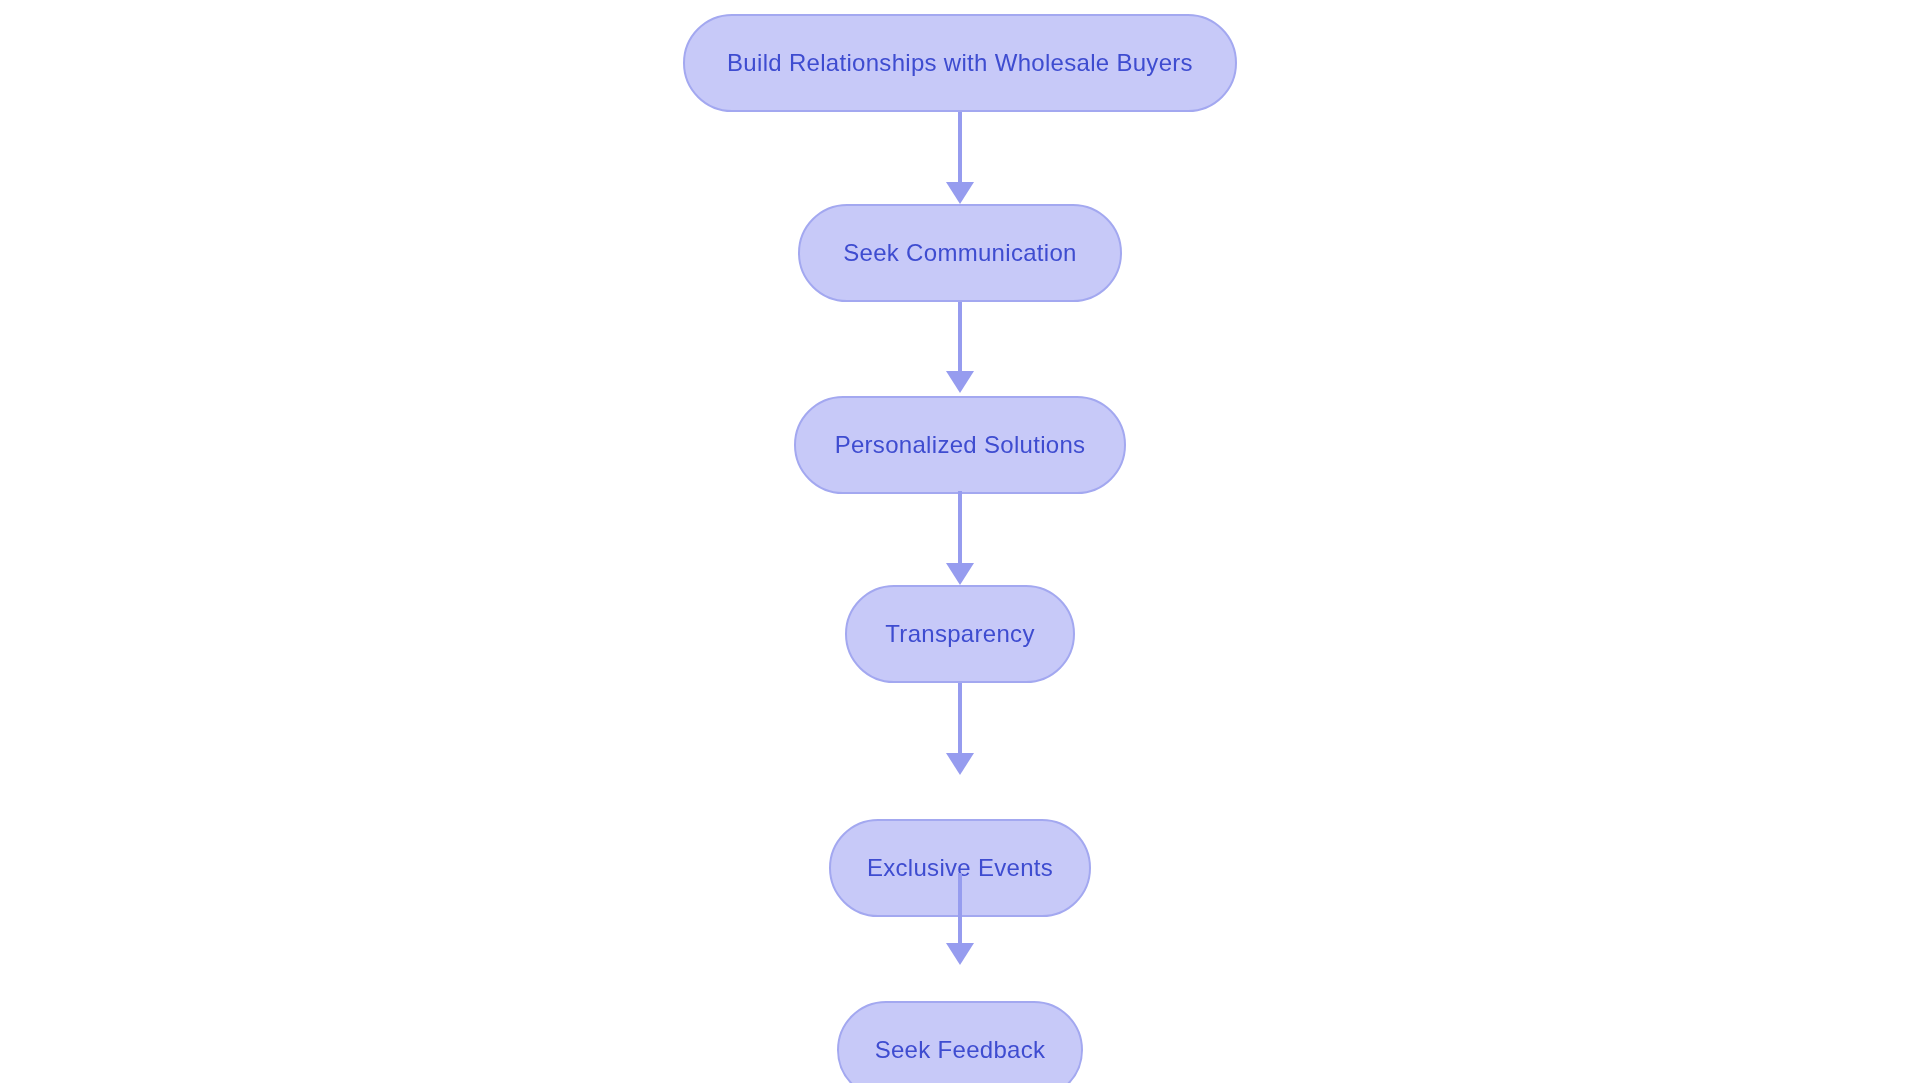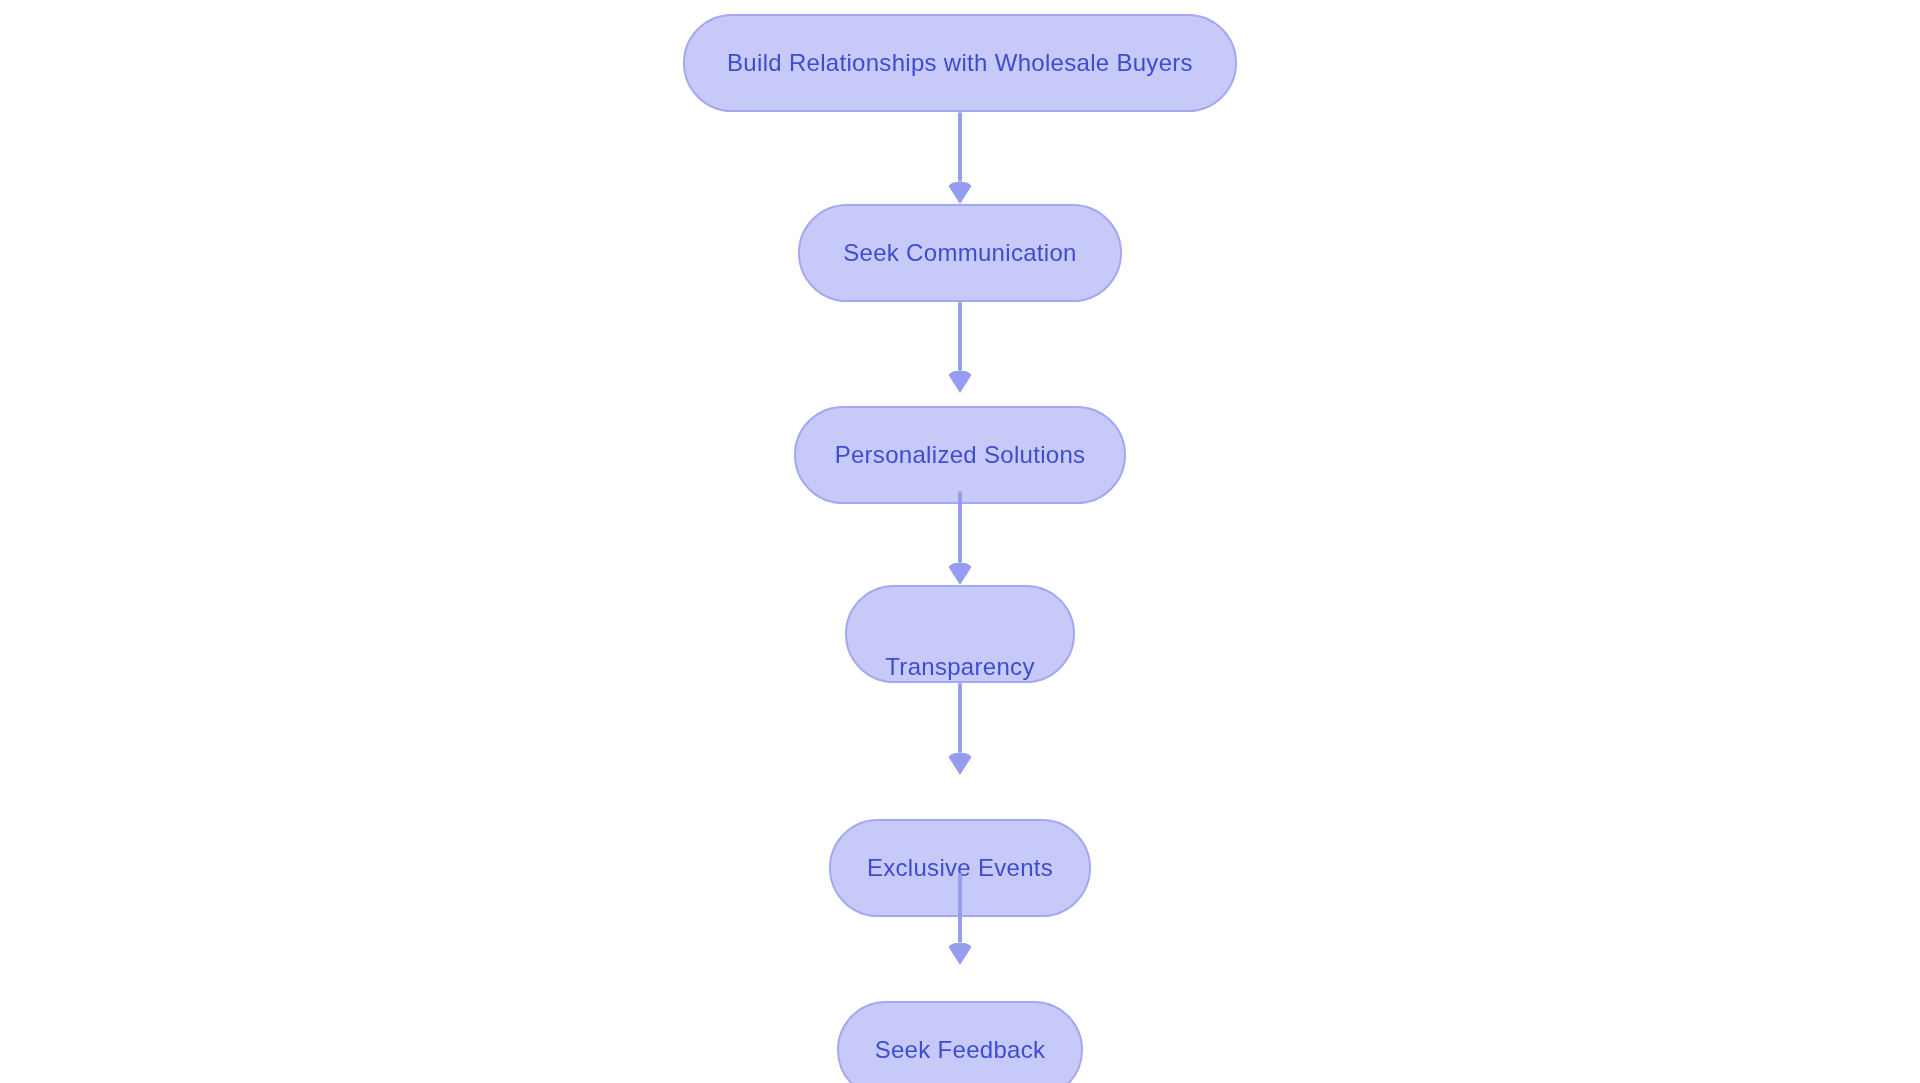--- a/index.html
+++ b/index.html
@@ -2,21 +2,21 @@
 <html style="--node-fill: #c7c9f8; --node-border: #a3a8f0; --node-text: #3e4cd0; --arrow: #969cef; --background: #ffffff;"><head>
 <meta charset="utf-8">
 <style>
   :root {
     --node-fill: #c7c9f8;
     --node-border: #a3a8f0;
     --node-text: #3e4cd0;
     --arrow: #969cef;
     --background: #ffffff;
   }
-  * { margin: 0; padding: 0; box-sizing: border-box; border-radius: 30px; }
+  * { margin: 0; padding: 0; box-sizing: border-box; }
   html, body {
     background: var(--background);
     font-family: "Liberation Sans", "DejaVu Sans", sans-serif;
   }
   .stage {
     position: relative;
     width: 1920px;
     height: 1083px;
     background: var(--background);
     overflow: hidden;
@@ -35,22 +35,22 @@
   }
   .node-label {
     color: var(--node-text);
     font-size: 24px;
     letter-spacing: 0.3px;
     white-space: nowrap;
     text-align: center;
   }
   .n1 { top: 14px;  width: 554px; }
   .n2 { top: 204px; width: 324px; }
-  .n3 { top: 406px; width: 332px; }
-  .n4 { top: 585px; width: 230px; align-items: flex-end; }
+  .n3 { top: 396px; width: 332px; }
+  .n4 { top: 585px; width: 230px; }
   .n5 { top: 775px; width: 262px; margin-top: 44px; }
   .n6 { top: 965px; width: 246px; margin-top: 36px; }
 
   .arrow {
     position: absolute;
     left: 50%;
     transform: translateX(-50%);
     width: 28px;
     display: flex;
     flex-direction: column;

